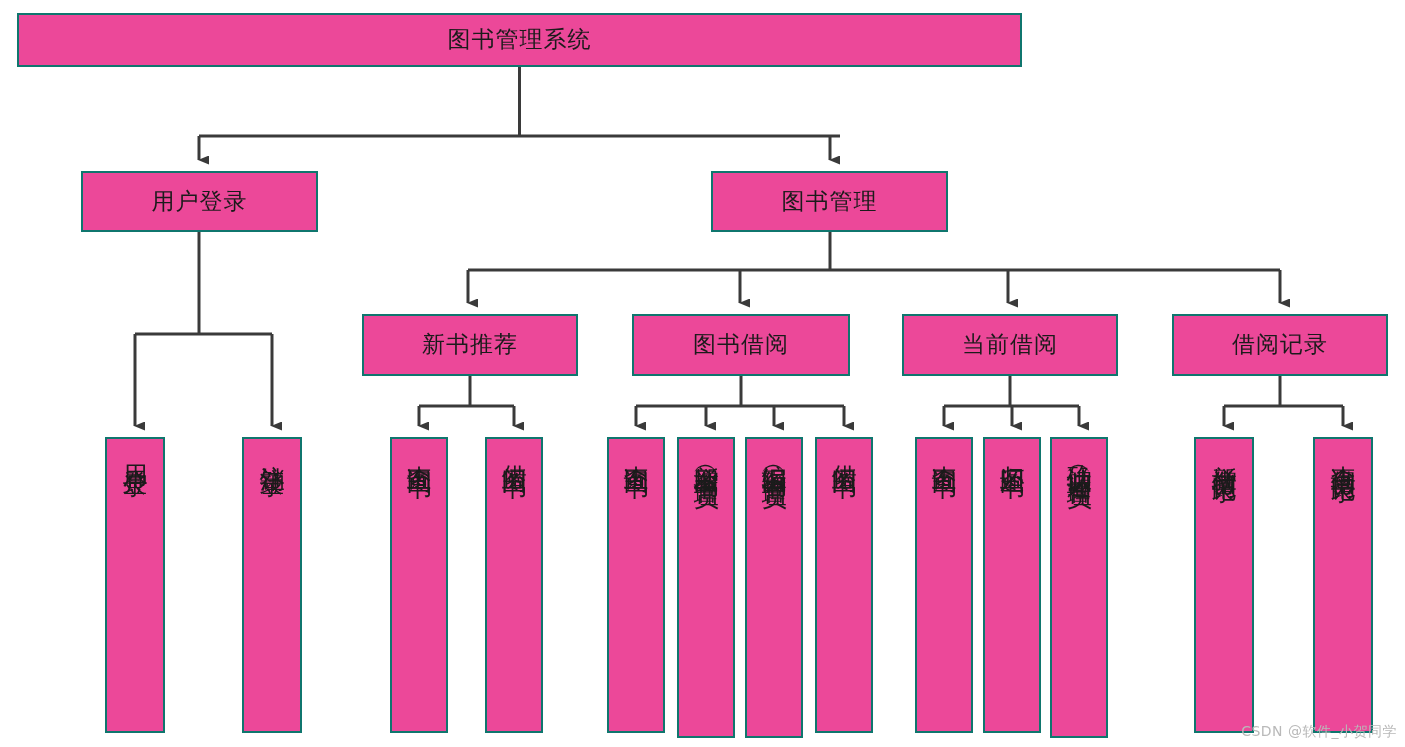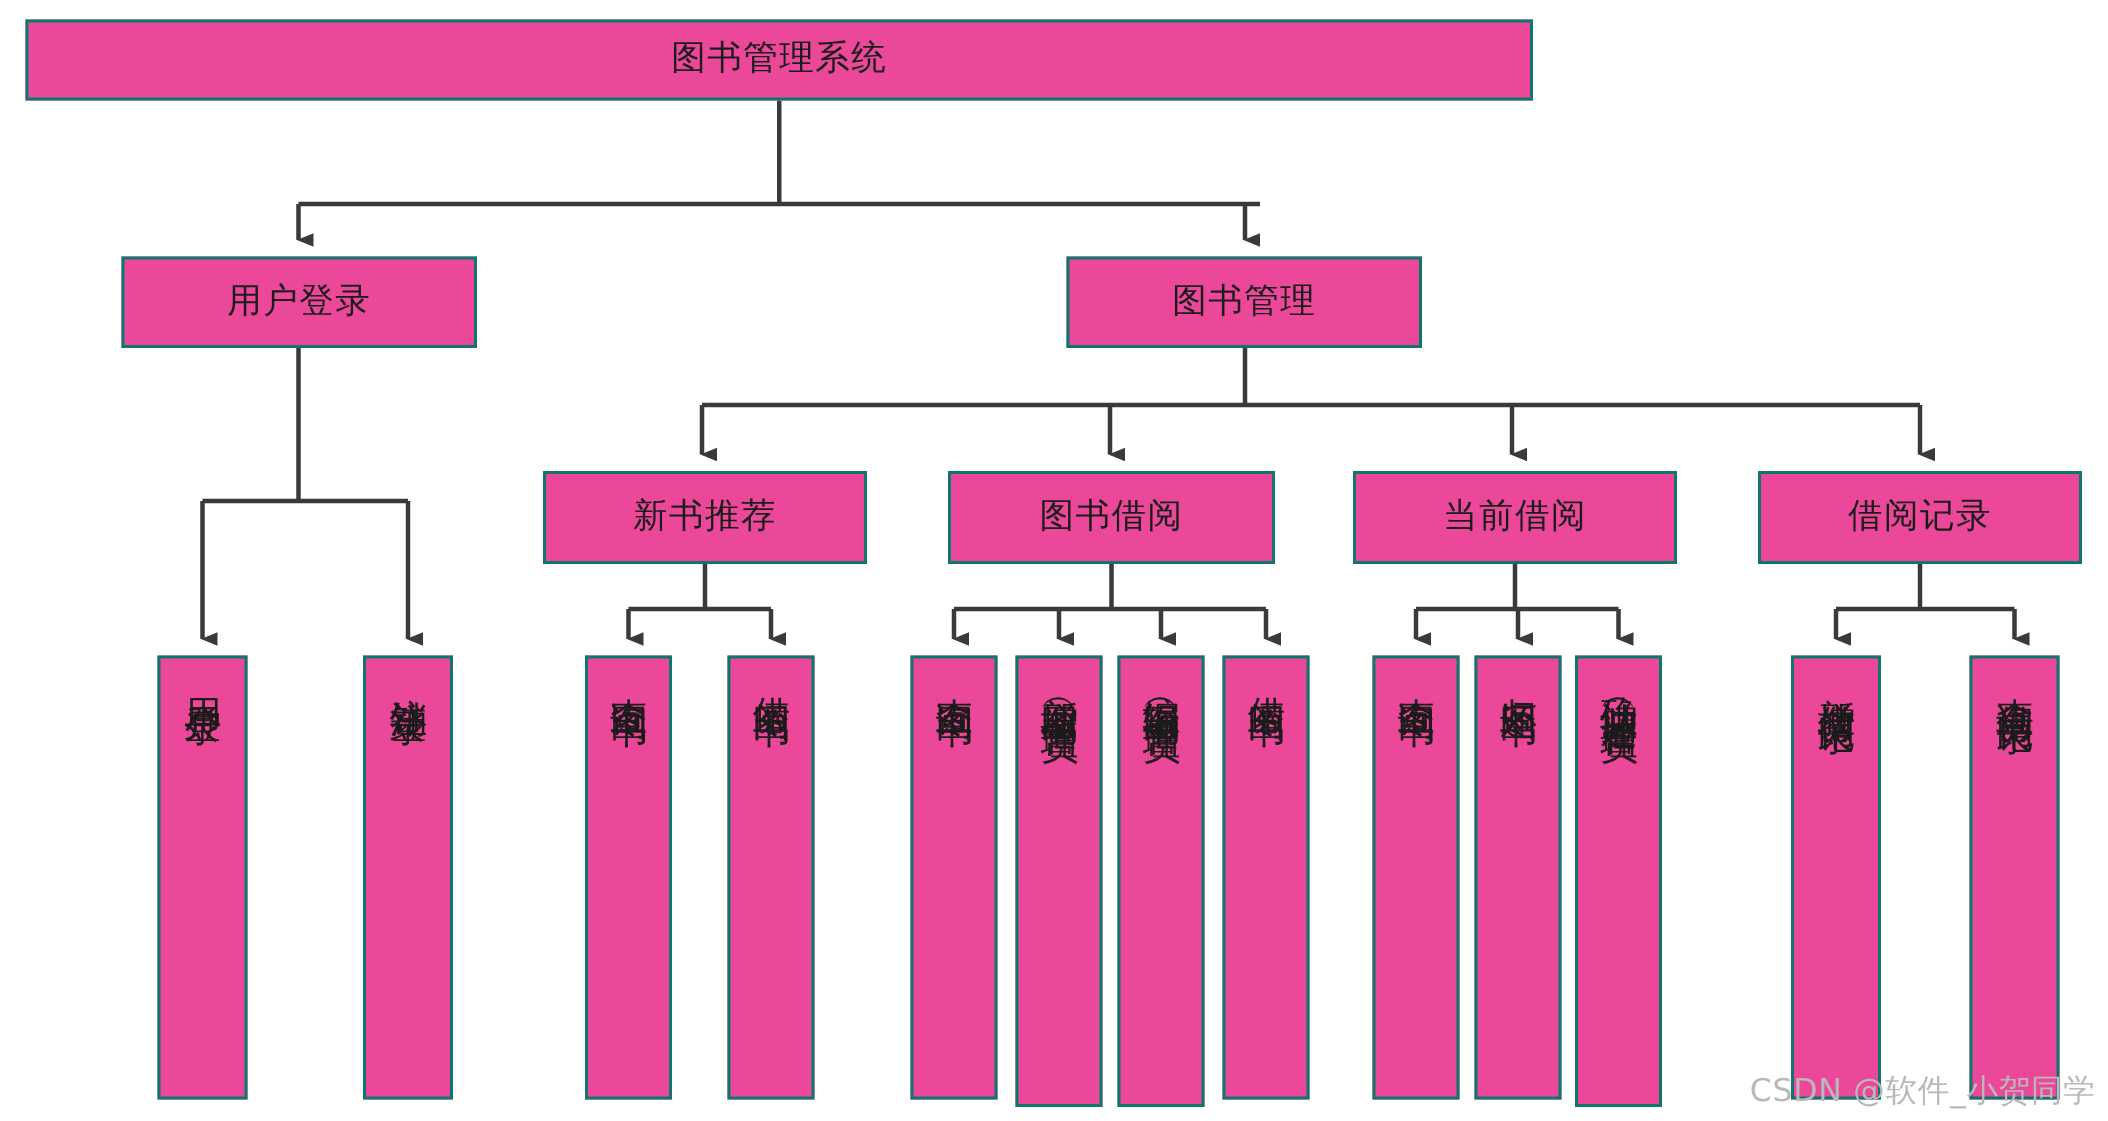--- a/index.html
+++ b/index.html
@@ -8,21 +8,21 @@
   #canvas{position:absolute;left:0;top:0;width:1405px;height:747px;}
   svg.lines{position:absolute;left:0;top:0;width:1405px;height:747px;pointer-events:none;}
   .node{position:absolute;box-sizing:border-box;background:#ec4899;
         border:2px solid #0f766e;display:flex;align-items:center;justify-content:center;}
   .node .lbl{color:#1b1b1b;text-align:center;line-height:1.18;}
   .h-node .lbl{font-size:23px;letter-spacing:1px;}
   .v-node{padding:6px 2px;align-items:flex-start;justify-content:center;}
   .v-node .lbl{writing-mode:vertical-rl;text-orientation:upright;
                font-size:25px;letter-spacing:3px;white-space:nowrap;}
   .watermark{position:absolute;right:8px;bottom:6px;color:#b9b9b9;
-             font-size:21px;letter-spacing:.5px;white-space:nowrap;}
+             font-size:14px;letter-spacing:.5px;white-space:nowrap;}
 </style>
 </head>
 <body>
 
 <div id="canvas">
 
   <svg class="lines" viewBox="0 0 1405 747">
     <defs>
       <marker id="arrow" markerWidth="9" markerHeight="11" refX="4.5" refY="10" orient="auto" markerUnits="userSpaceOnUse">
         <polygon points="0,0 9,0 4.5,11" fill="#3a3a3a"></polygon>

